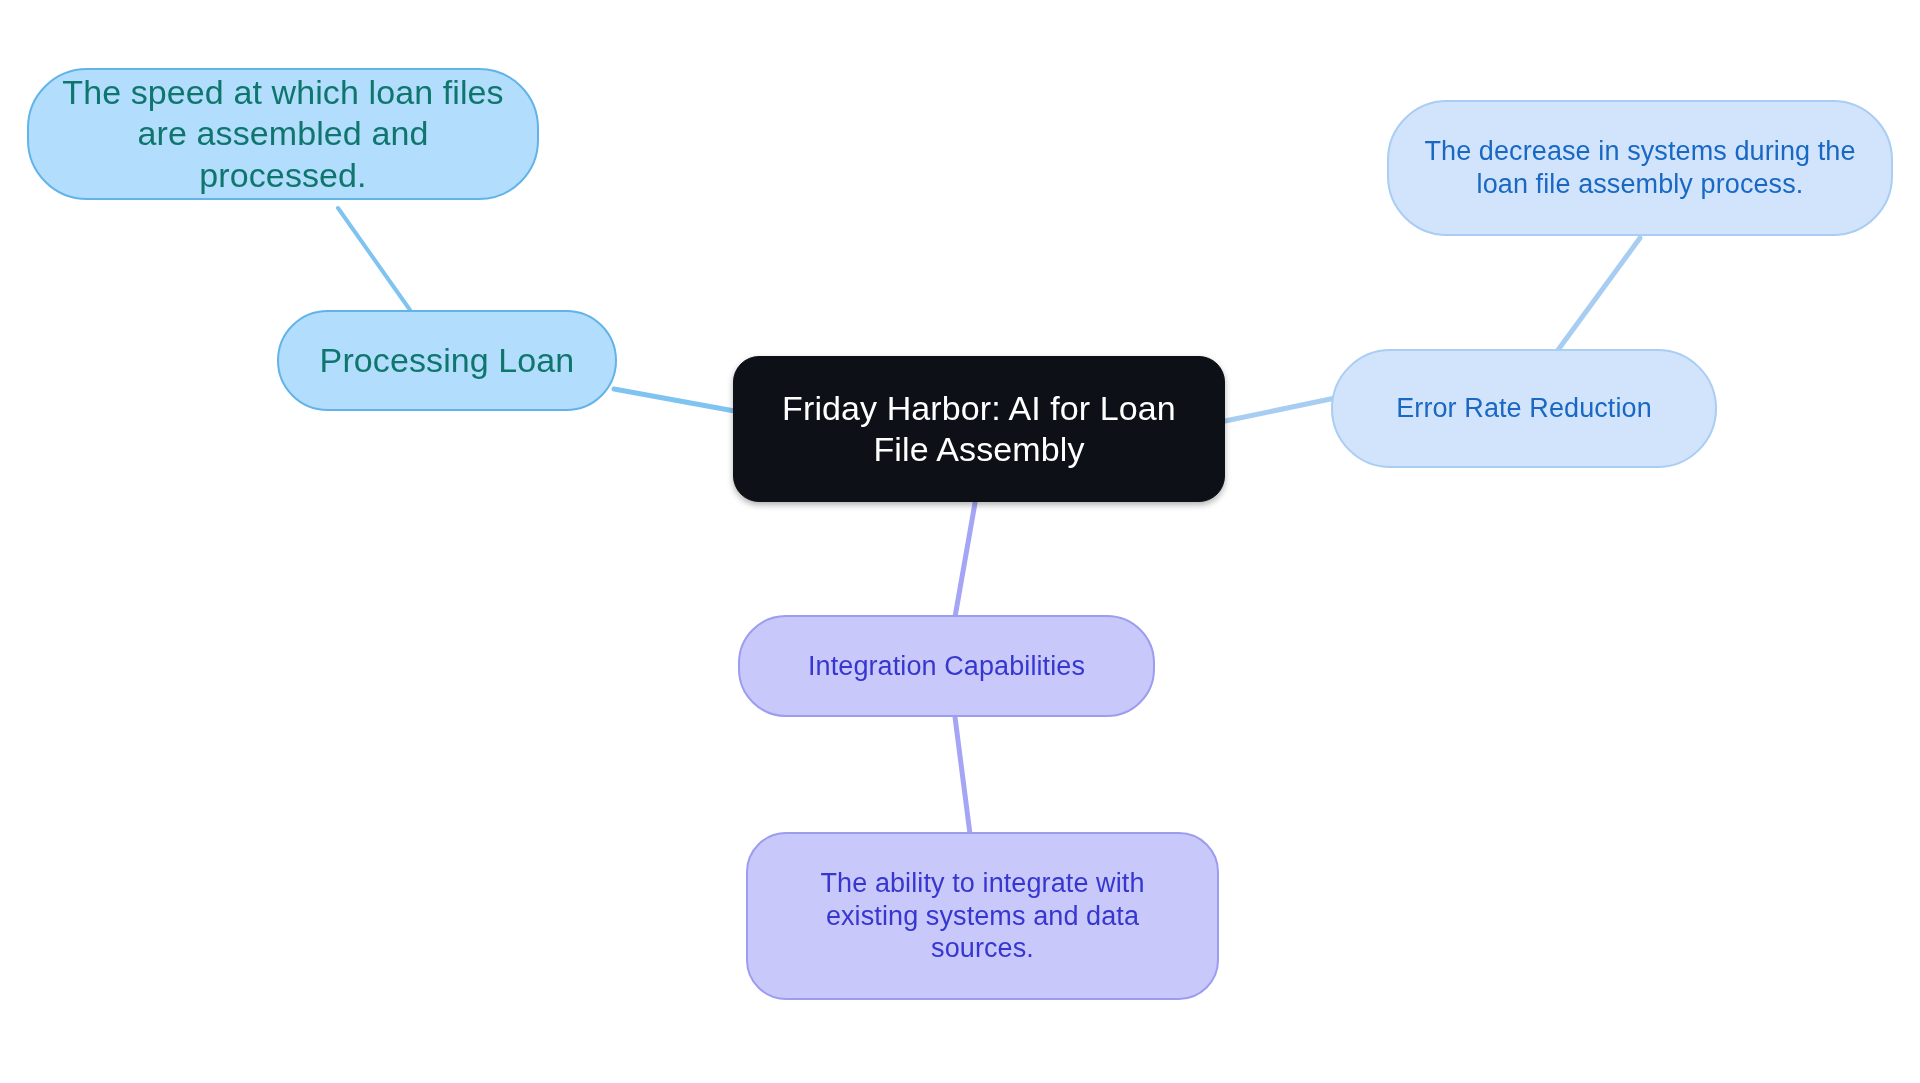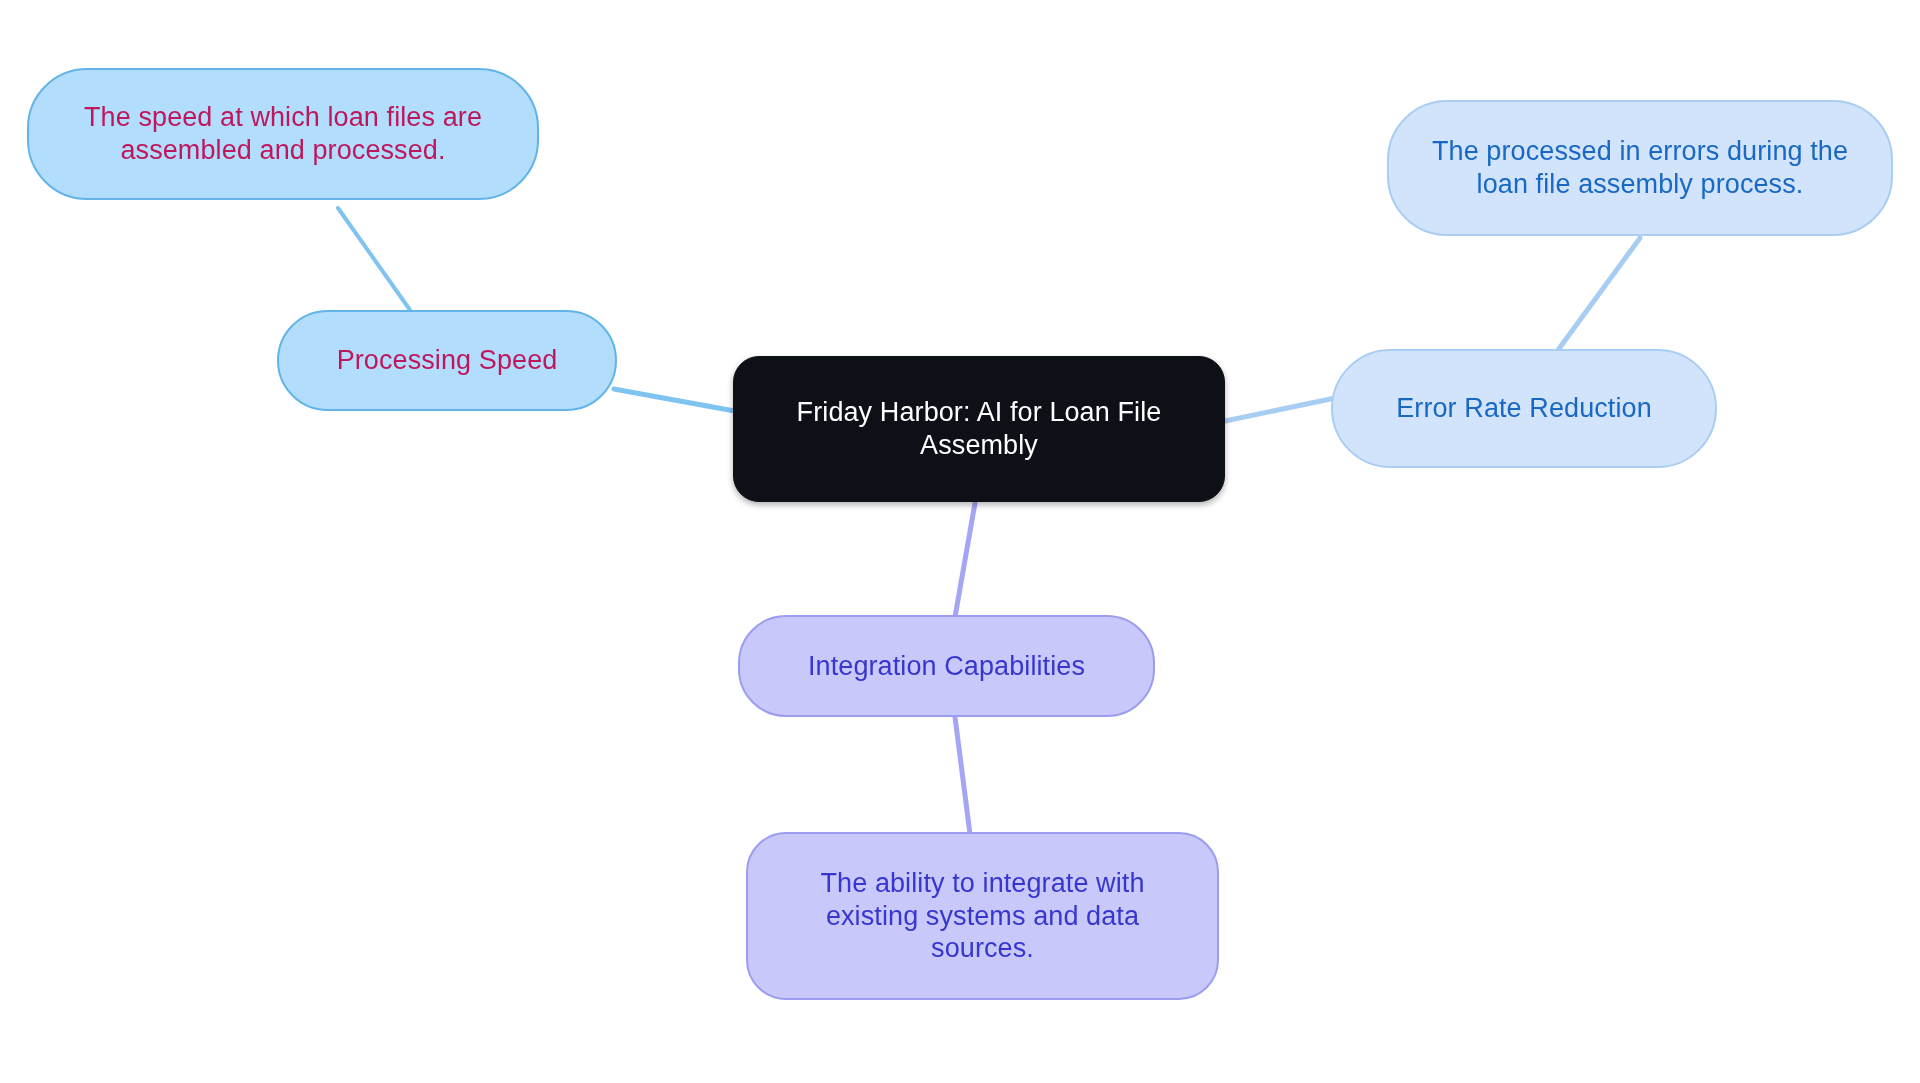--- a/index.html
+++ b/index.html
@@ -44,32 +44,32 @@
     white-space: pre-line;
     letter-spacing: 0.1px;
   }
 
   
   .node-root {
     background: #0d1117;
     color: #ffffff;
     border: 1px solid #0d1117;
     border-radius: 26px;
-    font-size: 27px;
+    font-size: 34px;
     box-shadow: 0 3px 6px rgba(0,0,0,0.30);
     padding: 16px 26px;
   }
 
   
   .node-blue {
     background: #b3ddfd;
     border: 2px solid #62b4e8;
-    color: #be185d;
+    color: #0f766e;
     border-radius: 60px;
-    font-size: 27px;
+    font-size: 34px;
     padding: 0 24px;
   }
 
   
   .node-lightblue {
     background: #d2e4fb;
     border: 2px solid #a9cdf3;
     color: #1868c4;
     border-radius: 60px;
     font-size: 27px;
@@ -108,29 +108,29 @@
     <line x1="975" y1="503" x2="955" y2="617" stroke="#a5a5f5" stroke-width="5" stroke-linecap="round"></line>
 
     <line x1="955" y1="717" x2="970" y2="834" stroke="#a5a5f5" stroke-width="5" stroke-linecap="round"></line>
   </svg>
 
   <div class="node node-blue" style="left:27px; top:68px; width:512px; height:132px;">
     <span>The speed at which loan files are assembled and processed.</span>
   </div>
 
   <div class="node node-blue" style="left:277px; top:310px; width:340px; height:101px;">
-    <span>Processing Speed</span>
+    <span>Processing Loan</span>
   </div>
 
   <div class="node node-root" style="left:733px; top:356px; width:492px; height:146px;">
     <span>Friday Harbor: AI for Loan File Assembly</span>
   </div>
 
   <div class="node node-lightblue" style="left:1387px; top:100px; width:506px; height:136px;">
-    <span>The processed in errors during the loan file assembly process.</span>
+    <span>The decrease in systems during the loan file assembly process.</span>
   </div>
 
   <div class="node node-lightblue" style="left:1331px; top:349px; width:386px; height:119px;">
     <span>Error Rate Reduction</span>
   </div>
 
   <div class="node node-purple" style="left:738px; top:615px; width:417px; height:102px;">
     <span>Integration Capabilities</span>
   </div>
 

